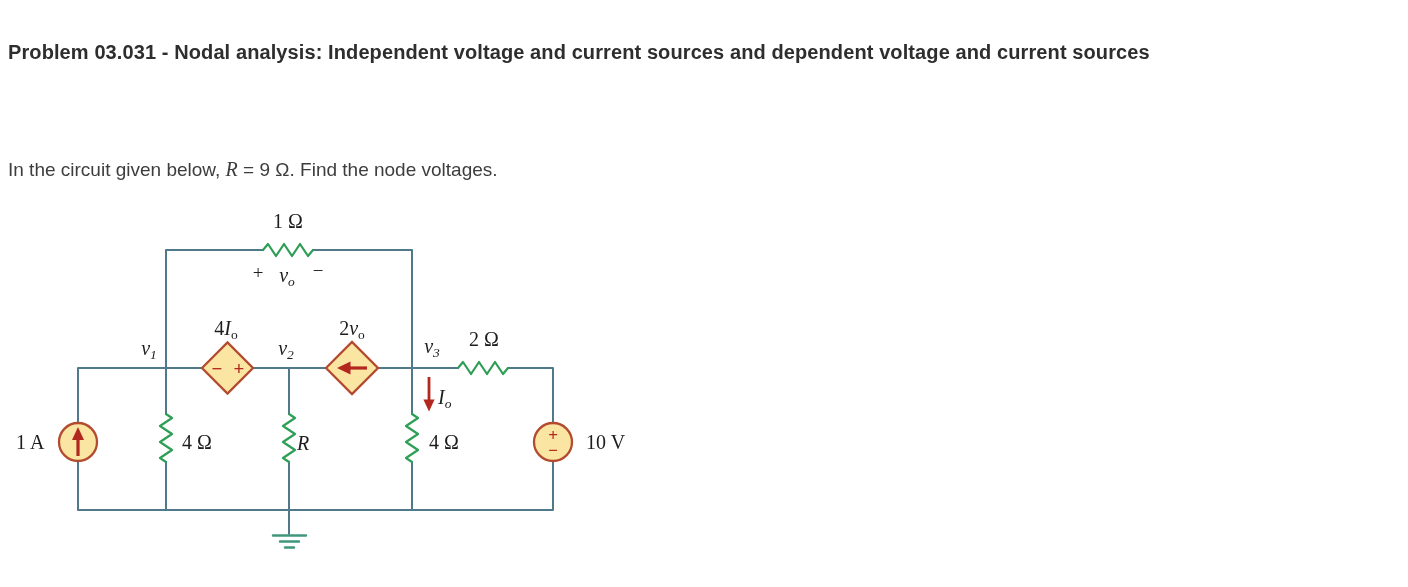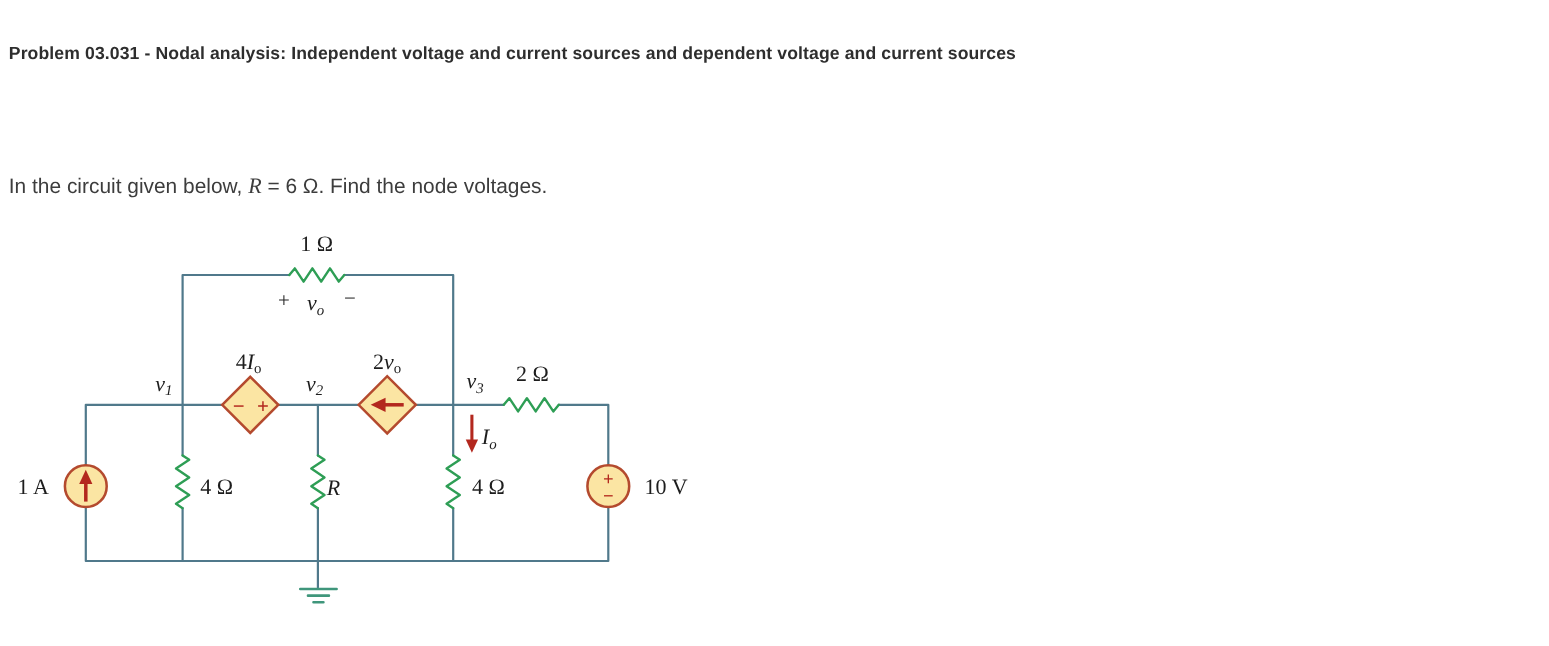--- a/index.html
+++ b/index.html
@@ -1,20 +1,20 @@
 <!DOCTYPE html>
 <html style="--title-text: #2e2e2e; --body-text: #3d3d3d; --label-text: #1d1d1d; --wire: #50798b; --resistor: #2e9e55; --ground: #3f967b; --source-fill: #fbe5a3; --source-border: #b44a2e; --accent-red: #b3281e;"><head>
 <meta charset="utf-8">
 <style>
   html,body{margin:0;padding:0;background:#ffffff;}
   body{width:1408px;height:587px;position:relative;overflow:hidden;
        font-family:"Liberation Sans", sans-serif;}
   .title{
     position:absolute;left:8px;top:22px;width:1398px;
-    font-size:16px;line-height:34px;font-weight:700;
+    font-size:20px;line-height:34px;font-weight:700;
     color:var(--title-text,#2e2e2e);letter-spacing:.1px;
   }
   .statement{
     position:absolute;left:8px;top:139px;width:900px;
     font-size:19px;color:var(--body-text,#3d3d3d);
   }
   .statement .vit{
     font-family:"Liberation Serif", serif;font-style:italic;
     font-size:20px;
   }
@@ -32,21 +32,21 @@
   .sub{font-size:13.5px;}
   .sign{font-family:"Liberation Serif","DejaVu Serif",serif;font-size:19px;font-weight:700;fill:var(--accent-red,#b3281e);}
   .sign-src{font-family:"Liberation Serif","DejaVu Serif",serif;font-size:17px;font-weight:700;fill:var(--accent-red,#b3281e);}
   .polarity{font-family:"Liberation Serif","DejaVu Serif",serif;font-size:19px;fill:var(--label-text,#1d1d1d);}
 </style>
 </head>
 <body>
 
 <h1 class="title">Problem 03.031 - Nodal analysis: Independent voltage and current sources and dependent voltage and current sources</h1>
 
-<p class="statement"><span>In the circuit given below, </span><span class="vit">R</span><span> = 6 Ω. Find the node voltages.</span></p>
+<p class="statement"><span>In the circuit given below, </span><span class="vit">R</span><span> = 9 Ω. Find the node voltages.</span></p>
 
 <svg class="circuit" width="700" height="397" viewBox="0 0 700 397" xmlns="http://www.w3.org/2000/svg">
 
   <path class="wire" d="
     M166,178 L166,60 L263,60
     M313,60 L412,60 L412,178
     M78,178 L202,178
     M253,178 L326,178
     M378,178 L458,178
     M508,178 L553,178

